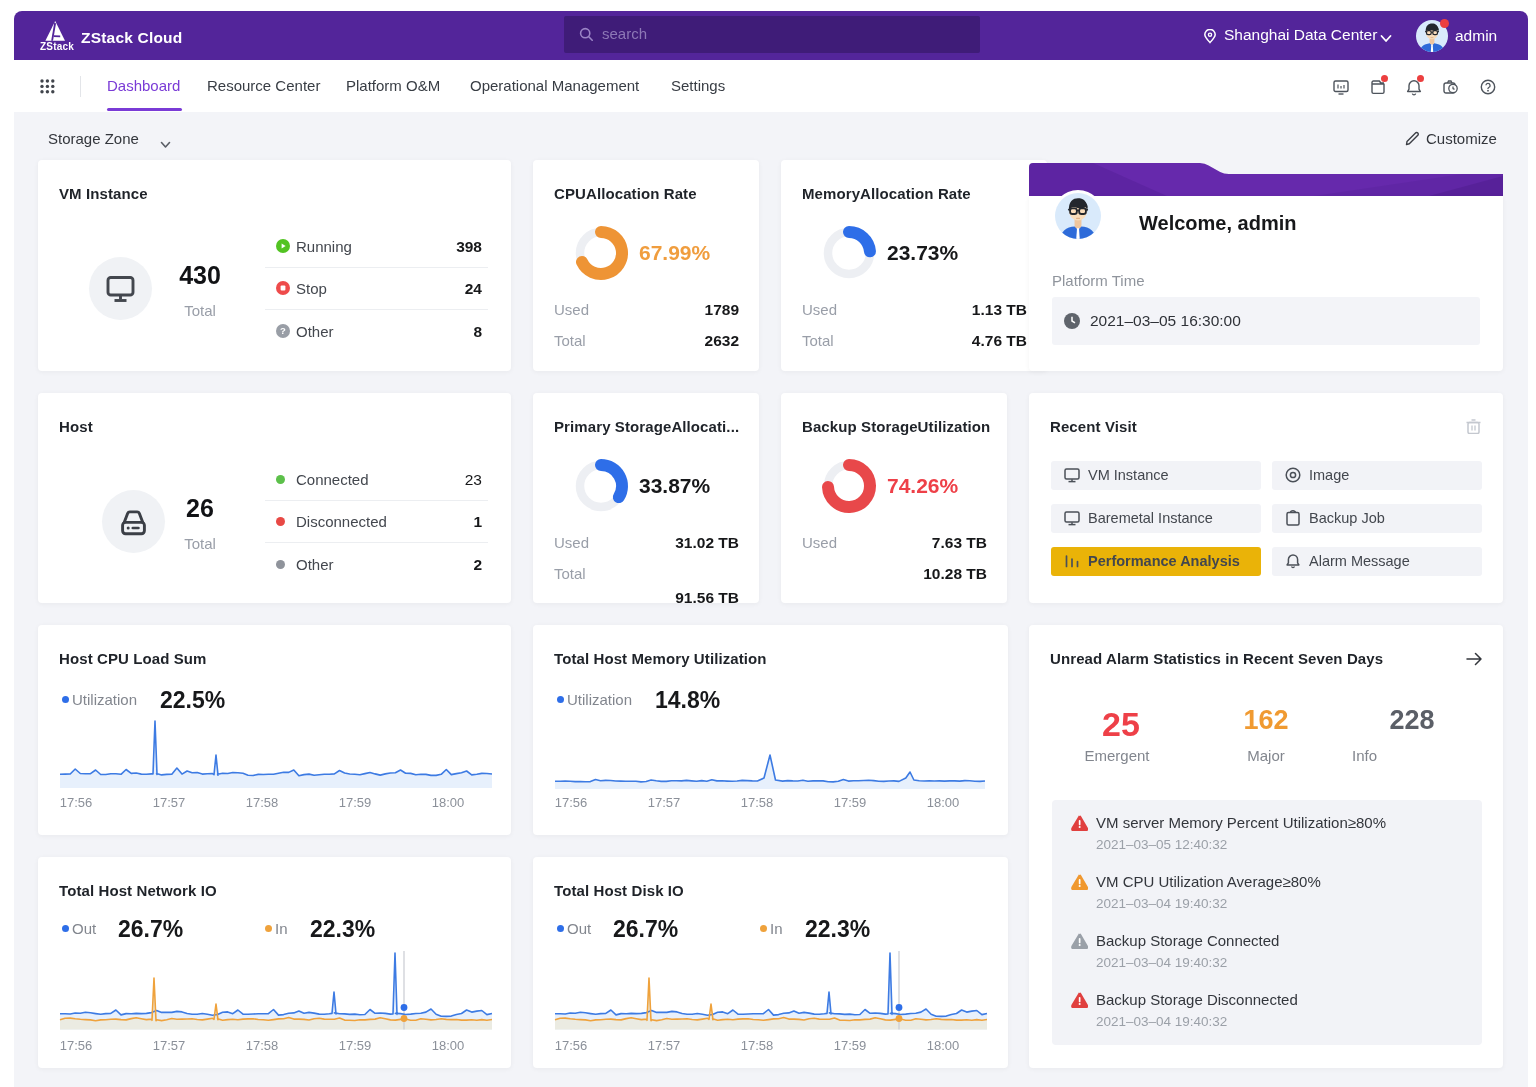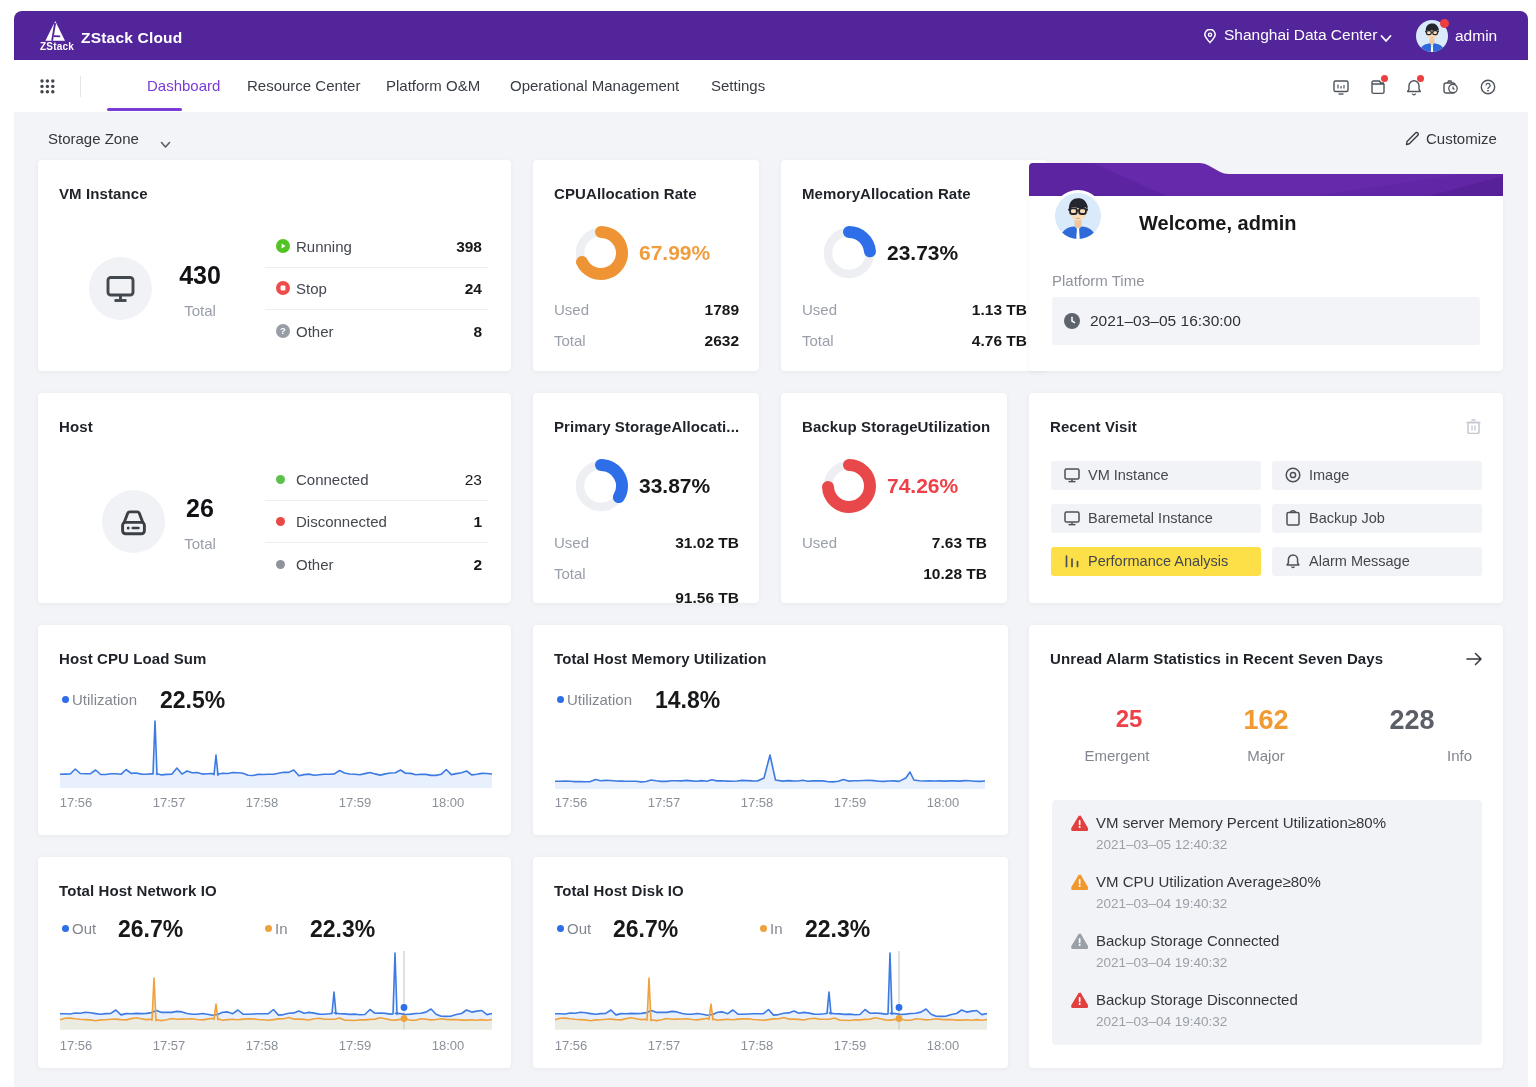--- a/index.html
+++ b/index.html
@@ -3,31 +3,38 @@
 <style>
 *{margin:0;padding:0;box-sizing:border-box;font-family:"Liberation Sans",sans-serif;}
 html,body{width:1536px;height:1087px;background:#fff;overflow:hidden;position:relative;}
 .abs{position:absolute;}
 .topbar{left:14px;top:11px;width:1514px;height:49px;background:#53259a;border-radius:8px 8px 0 0;}
 .navbar{left:14px;top:60px;width:1514px;height:52px;background:#fff;}
 .content{left:14px;top:112px;width:1514px;height:975px;background:#f3f4f8;}
 .card{position:absolute;background:#fff;border-radius:4px;box-shadow:0 1px 5px rgba(30,34,48,0.05);}
 .ctitle{position:absolute;left:21px;top:25px;font-size:15px;font-weight:bold;color:#1f2329;letter-spacing:.1px;white-space:nowrap;}
 .glabel{color:#999ea8;font-size:15px;}
-.navitem{position:absolute;top:0;height:52px;line-height:52px;font-size:15px;color:#383d44;margin-left:40px;}
+.navitem{position:absolute;top:0;height:52px;line-height:52px;font-size:15px;color:#383d44;}
 </style></head>
 <body>
 <div class="abs topbar">
     <div class="abs" style="left:31px;top:10px;"><svg width="20" height="20" viewBox="0 0 20 20" style="">
         <path d="M10.2 0 L20 19.8 H0.4 Z" fill="#fff"></path>
         <path d="M9.3 1.2 L11.0 2.6 L8.0 19.8 H6.2 Z" fill="#53259a"></path>
         <path d="M8.8 14.2 L15.2 14.4 L15.2 16.3 L8.5 16.1 Z" fill="#53259a"></path>
       </svg></div>
     <div class="abs" style="left:24px;top:30px;width:38px;text-align:center;font-size:10px;font-weight:bold;color:#fff;letter-spacing:.2px;">ZStack</div>
     <div class="abs" style="left:67px;top:18px;font-size:15.5px;font-weight:bold;color:#fff;letter-spacing:.2px;">ZStack Cloud</div>
+    <div class="abs" style="left:550px;top:5px;width:416px;height:37px;background:#3f1c78;border-radius:2px;">
+      <div class="abs" style="left:15px;top:11px;"><svg width="14" height="14" viewBox="0 0 14 14" style="">
+          <circle cx="6.2" cy="6.2" r="4.6" fill="none" stroke="#9b85c6" stroke-width="1.6"></circle>
+          <path d="M9.8 9.8 L13.2 13.2" stroke="#9b85c6" stroke-width="1.6" stroke-linecap="round"></path>
+        </svg></div>
+      <div class="abs" style="left:38px;top:9px;font-size:15px;color:#8d78b6;">search</div>
+    </div>
     <div class="abs" style="left:1189px;top:18px;"><svg width="14" height="15" viewBox="0 0 14 15" style="">
         <path d="M7 13.6 C3.5 10 1.8 7.6 1.8 5.6 a5.2 5.2 0 0 1 10.4 0 C12.2 7.6 10.5 10 7 13.6 Z" fill="none" stroke="#fff" stroke-width="1.5"></path>
         <circle cx="7" cy="5.7" r="1.6" fill="none" stroke="#fff" stroke-width="1.4"></circle>
       </svg></div>
     <div class="abs" style="left:1210px;top:15px;font-size:15.5px;color:#fff;">Shanghai Data Center</div>
     <div class="abs" style="left:1366px;top:19px;"><svg width="12" height="10" viewBox="0 0 12 10" style="">
         <path d="M1.5 2 L6 7 L10.5 2" fill="none" stroke="#fff" stroke-width="1.8" stroke-linecap="round" stroke-linejoin="round"></path>
       </svg></div>
     <div class="abs" style="left:1402px;top:9px;"><svg width="32" height="32" viewBox="0 0 32 32">
 <defs>
@@ -306,21 +313,21 @@
         </svg></div>
       <div class="abs" style="left:37px;top:6px;font-size:14.5px;color:#43474e;">Baremetal Instance</div>
     </div>
     <div class="abs" style="left:243px;top:111px;width:210px;height:29px;background:#f2f3f7;border-radius:3px;">
       <div class="abs" style="left:13px;top:6px;"><svg width="16" height="17" viewBox="0 0 16 17" style="">
           <rect x="2" y="2.6" width="12" height="12.4" rx="1.5" fill="none" stroke="#4b5058" stroke-width="1.5"></rect>
           <path d="M5.5 2.6 a2.5 1.8 0 0 1 5 0" fill="none" stroke="#4b5058" stroke-width="1.4"></path>
         </svg></div>
       <div class="abs" style="left:37px;top:6px;font-size:14.5px;color:#43474e;">Backup Job</div>
     </div>
-    <div class="abs" style="left:22px;top:154px;width:210px;height:29px;background:#fde047;border-radius:3px;">
+    <div class="abs" style="left:22px;top:154px;width:210px;height:29px;background:#eab308;border-radius:3px;font-weight:bold;">
       <div class="abs" style="left:13px;top:6px;"><svg width="16" height="17" viewBox="0 0 16 17" style="">
           <path d="M2.5 3 v10.5 M8 6 v7.5 M13.5 8.5 v5" stroke="#4b5058" stroke-width="1.7" stroke-linecap="round"></path>
         </svg></div>
       <div class="abs" style="left:37px;top:6px;font-size:14.5px;color:#43474e;">Performance Analysis</div>
     </div>
     <div class="abs" style="left:243px;top:154px;width:210px;height:29px;background:#f2f3f7;border-radius:3px;">
       <div class="abs" style="left:13px;top:6px;"><svg width="16" height="17" viewBox="0 0 16 17" style="">
           <path d="M8 2 a4.6 4.6 0 0 1 4.6 4.6 v3.2 l1.3 2.1 H2.1 L3.4 9.8 V6.6 A4.6 4.6 0 0 1 8 2 Z" fill="none" stroke="#4b5058" stroke-width="1.5" stroke-linejoin="round"></path>
           <path d="M6.5 13.6 a1.6 1.6 0 0 0 3 0" fill="none" stroke="#4b5058" stroke-width="1.3"></path>
         </svg></div>
@@ -401,26 +408,26 @@
     <div class="abs" style="left:107px;top:181px;width:48px;text-align:center;font-size:13px;color:#8b9099;">17:57</div>
     <div class="abs" style="left:200px;top:181px;width:48px;text-align:center;font-size:13px;color:#8b9099;">17:58</div>
     <div class="abs" style="left:293px;top:181px;width:48px;text-align:center;font-size:13px;color:#8b9099;">17:59</div>
     <div class="abs" style="left:386px;top:181px;width:48px;text-align:center;font-size:13px;color:#8b9099;">18:00</div>
   </div>
 <div class="card" style="left:1029px;top:625px;width:474px;height:443px;">
     <div class="ctitle">Unread Alarm Statistics in Recent Seven Days</div>
     <div class="abs" style="left:437px;top:26px;"><svg width="16" height="16" viewBox="0 0 16 16" style="">
         <path d="M1 8 H15 M9.5 2.5 L15 8 L9.5 13.5" fill="none" stroke="#33363c" stroke-width="1.5" stroke-linecap="round" stroke-linejoin="round"></path>
       </svg></div>
-    <div class="abs" style="left:40px;top:80px;width:120px;text-align:center;font-size:24px;font-weight:bold;color:#ee4048;">25</div>
+    <div class="abs" style="left:32px;top:80px;width:120px;text-align:center;font-size:34px;font-weight:bold;color:#ee4048;">25</div>
     <div class="abs" style="left:28px;top:122px;width:120px;text-align:center;font-size:15px;color:#82868e;">Emergent</div>
     <div class="abs" style="left:177px;top:80px;width:120px;text-align:center;font-size:27px;font-weight:bold;color:#f09a31;">162</div>
     <div class="abs" style="left:177px;top:122px;width:120px;text-align:center;font-size:15px;color:#82868e;">Major</div>
     <div class="abs" style="left:323px;top:80px;width:120px;text-align:center;font-size:27px;font-weight:bold;color:#5b5f67;">228</div>
-    <div class="abs" style="left:323px;top:122px;width:120px;text-align:right;font-size:15px;color:#82868e;">Info</div>
+    <div class="abs" style="left:323px;top:122px;width:120px;text-align:left;font-size:15px;color:#82868e;">Info</div>
     <div class="abs" style="left:23px;top:175px;width:430px;height:245px;background:#f2f3f7;border-radius:4px;">
       <div class="abs" style="left:19px;top:14px;"><svg width="17" height="17" viewBox="0 0 17 17" style="">
           <g transform="scale(0.94)">
             <path d="M9.3 2.2 L16.9 15.3 a1.6 1.6 0 0 1 -1.4 2.4 H2.9 a1.6 1.6 0 0 1 -1.4 -2.4 L9.3 2.2" fill="#e0403f" stroke="#e0403f" stroke-width="2.2" stroke-linejoin="round"></path>
             <path d="M9.2 7.2 v4" stroke="#fff" stroke-width="1.8" stroke-linecap="round"></path>
             <circle cx="9.2" cy="13.8" r="1.1" fill="#fff"></circle>
           </g>
         </svg></div>
       <div class="abs" style="left:44px;top:14px;font-size:15px;color:#33363c;">VM server Memory Percent Utilization≥80%</div>
       <div class="abs" style="left:44px;top:37px;font-size:13.5px;color:#9ba0a8;">2021–03–05 12:40:32</div>

